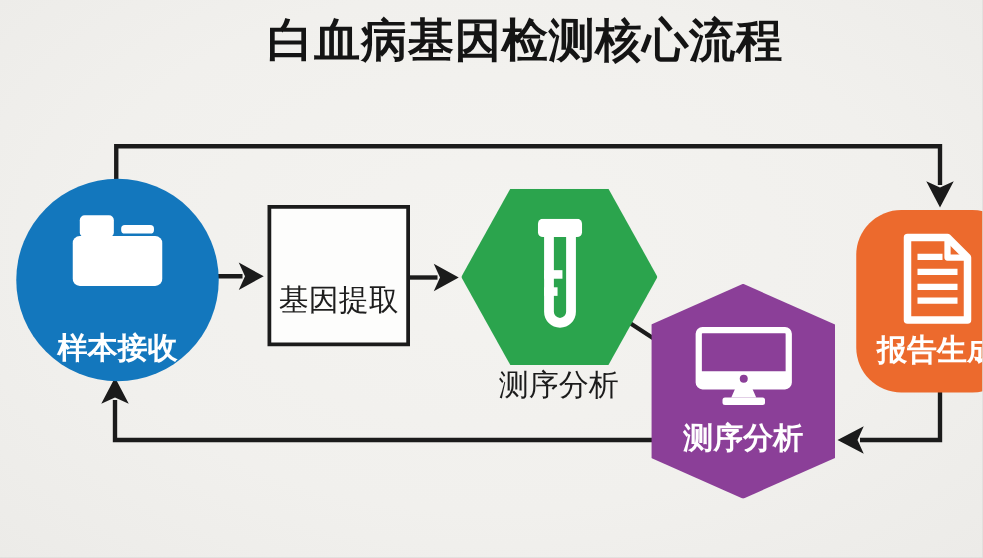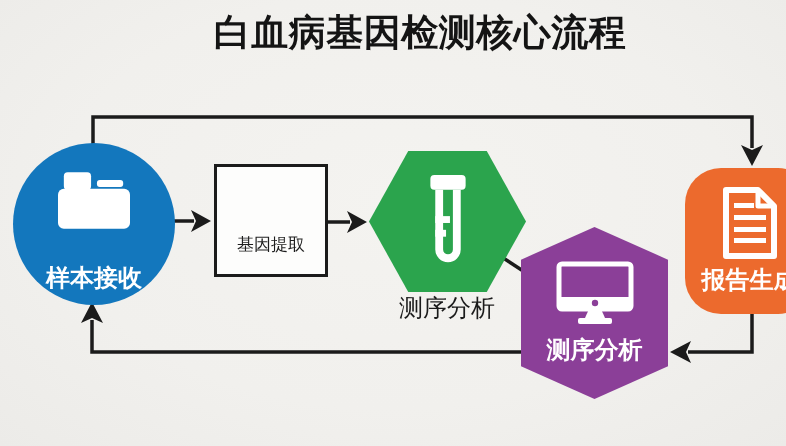--- a/index.html
+++ b/index.html
@@ -22,21 +22,21 @@
     left:13px;top:143px;width:162px;height:162px;border-radius:50%;
     background:#1377bd;justify-content:flex-start;gap:23px;
   }
   .circle-node svg{margin-top:29px;}
   .circle-node .nlabel{margin-top:10px;color:#ffffff;font-size:24px;font-weight:600;}
 
   .rect-node{
     left:214px;top:164px;width:108px;height:107px;background:#fdfdfc;
     border:3px solid #1b1b1b;justify-content:flex-end;
   }
-  .rect-node .nlabel{margin-bottom:18px;color:#1e1e1e;font-size:17px;font-weight:500;}
+  .rect-node .nlabel{margin-bottom:18px;color:#1e1e1e;font-size:24px;font-weight:500;}
 
   .hex-green{
     left:369px;top:151px;width:157px;height:141px;background:#2ba44d;
     clip-path:polygon(0% 50%,25% 0%,75% 0%,100% 50%,75% 100%,25% 100%);
     justify-content:center;
   }
   .hex-green-label{
     position:absolute;z-index:2;left:382px;top:292px;width:130px;text-align:center;
     color:#1b1b1b;font-size:24px;font-weight:500;white-space:nowrap;
   }

